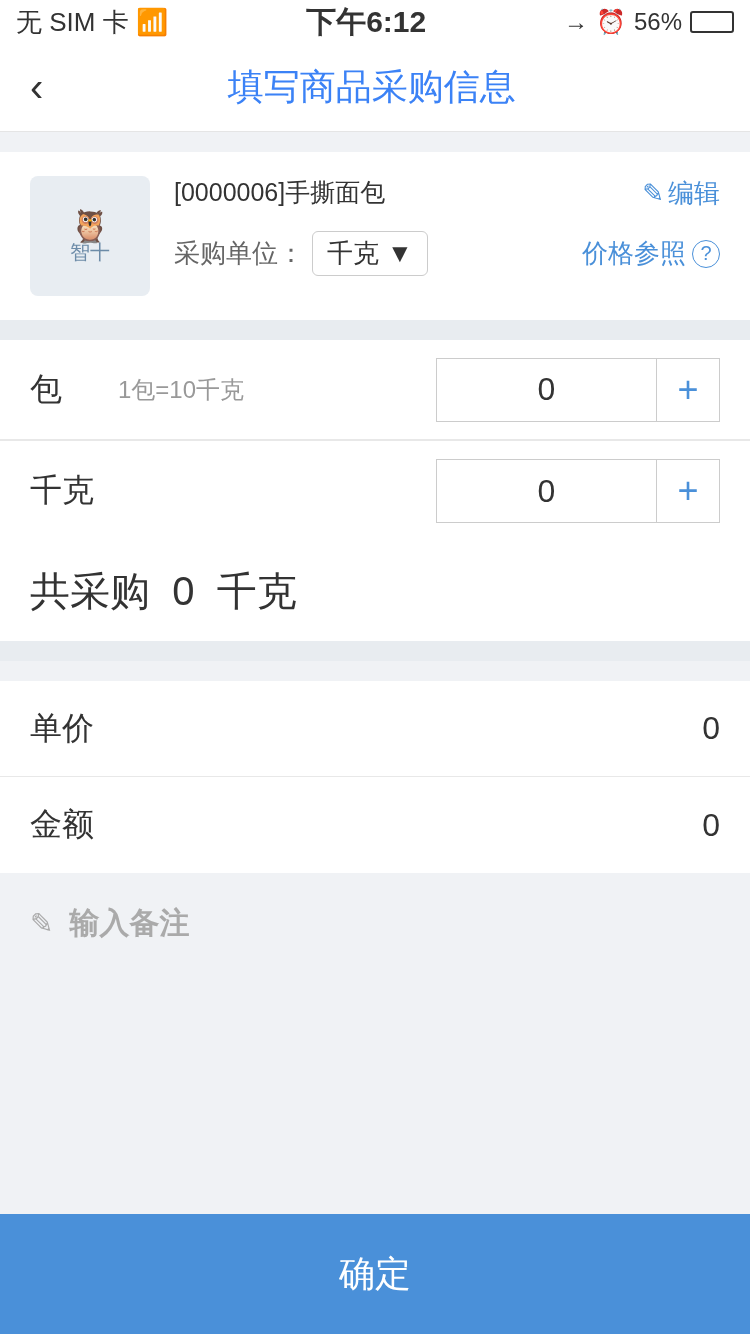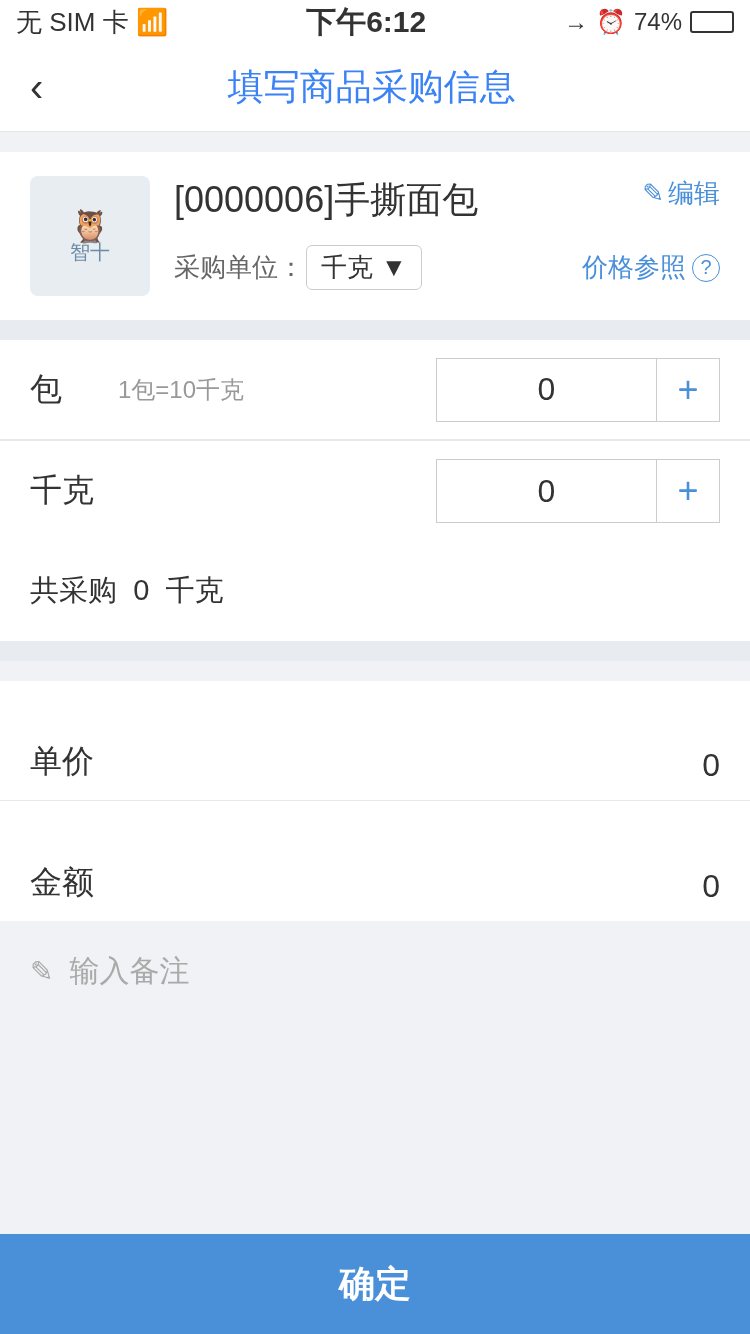--- a/index.html
+++ b/index.html
@@ -99,21 +99,21 @@
     }
     .product-info {
       flex: 1;
     }
     .product-header {
       display: flex;
       justify-content: space-between;
       align-items: flex-start;
     }
     .product-name {
-      font-size: 36px;
+      font-size: 25px;
       color: #333;
       font-weight: 500;
       flex: 1;
     }
     .edit-btn {
       font-size: 26px;
       color: #4a90d9;
       cursor: pointer;
       display: flex;
       align-items: center;
@@ -215,44 +215,44 @@
     
     .summary-row {
       background: #fff;
       display: flex;
       align-items: center;
       justify-content: space-between;
       padding: 0 30px;
       height: 100px;
     }
     .summary-text {
-      font-size: 29px;
+      font-size: 40px;
       color: #333;
     }
     .batch-btn {
       border: 1px solid #ccc;
       border-radius: 6px;
       padding: 12px 30px;
       font-size: 28px;
       color: #333;
       cursor: pointer;
       background: #fff;
     }
 
     
     .info-section {
       background: #fff;
       margin-top: 20px;
     }
     .info-row {
       display: flex;
-      align-items: flex-end;
+      align-items: center;
       justify-content: space-between;
       padding: 16px 30px;
-      height: 120px;
+      height: 96px;
       border-bottom: 1px solid #e8e8e8;
     }
     .info-row:last-child {
       border-bottom: none;
     }
     .info-label {
       font-size: 32px;
       color: #333;
     }
     .info-value {
@@ -272,62 +272,63 @@
       align-items: center;
       gap: 16px;
     }
     .remark-icon {
       font-size: 28px;
       color: #aaa;
     }
     .remark-placeholder {
       font-size: 30px;
       color: #aaa;
+      font-weight: bold;
     }
 
     
     .bottom-area {
       flex: 1;
       background: #f0f2f5;
       min-height: 300px;
     }
 
     
     .confirm-btn {
       position: fixed;
       bottom: 0;
       left: 0;
       width: 750px;
-      height: 100px;
+      height: 120px;
       background: #4a90d9;
       display: flex;
       align-items: center;
       justify-content: center;
       font-size: 36px;
       color: #fff;
       cursor: pointer;
-      font-weight: 700;
+      font-weight: 400;
     }
 
     .page-content {
       padding-bottom: 100px;
     }
   </style>
 </head>
 <body>
 
 <div class="page-content">
 
   <div class="status-bar">
     <span class="status-left">无 SIM 卡 📶</span>
     <span class="status-center">下午6:12</span>
     <span class="status-right">
       <span>→</span>
       <span>⏰</span>
-      <span>74%</span>
+      <span>56%</span>
       <span class="battery-body">
         <span class="battery-fill"></span>
       </span>
     </span>
   </div>
 
   <div class="nav-bar">
     <span class="nav-back">‹</span>
     <span class="nav-title">填写商品采购信息</span>
   </div>
@@ -341,21 +342,21 @@
     </div>
     <div class="product-info">
       <div class="product-header">
         <span class="product-name">[0000006]手撕面包</span>
         <span class="edit-btn">
           <span>✎</span>
           <span>编辑</span>
         </span>
       </div>
       <div class="product-unit-row">
-        <div style="display:flex;align-items:center;gap:2px;">
+        <div style="display:flex;align-items:center;gap:8px;">
           <span class="unit-label">采购单位：</span>
           <div class="unit-select">
             <span>千克</span>
             <span>▼</span>
           </div>
         </div>
         <div class="price-ref">
           <span>价格参照</span>
           <span style="border:1px solid #4a90d9;border-radius:50%;width:28px;height:28px;display:inline-flex;align-items:center;justify-content:center;font-size:20px;">?</span>
         </div>

